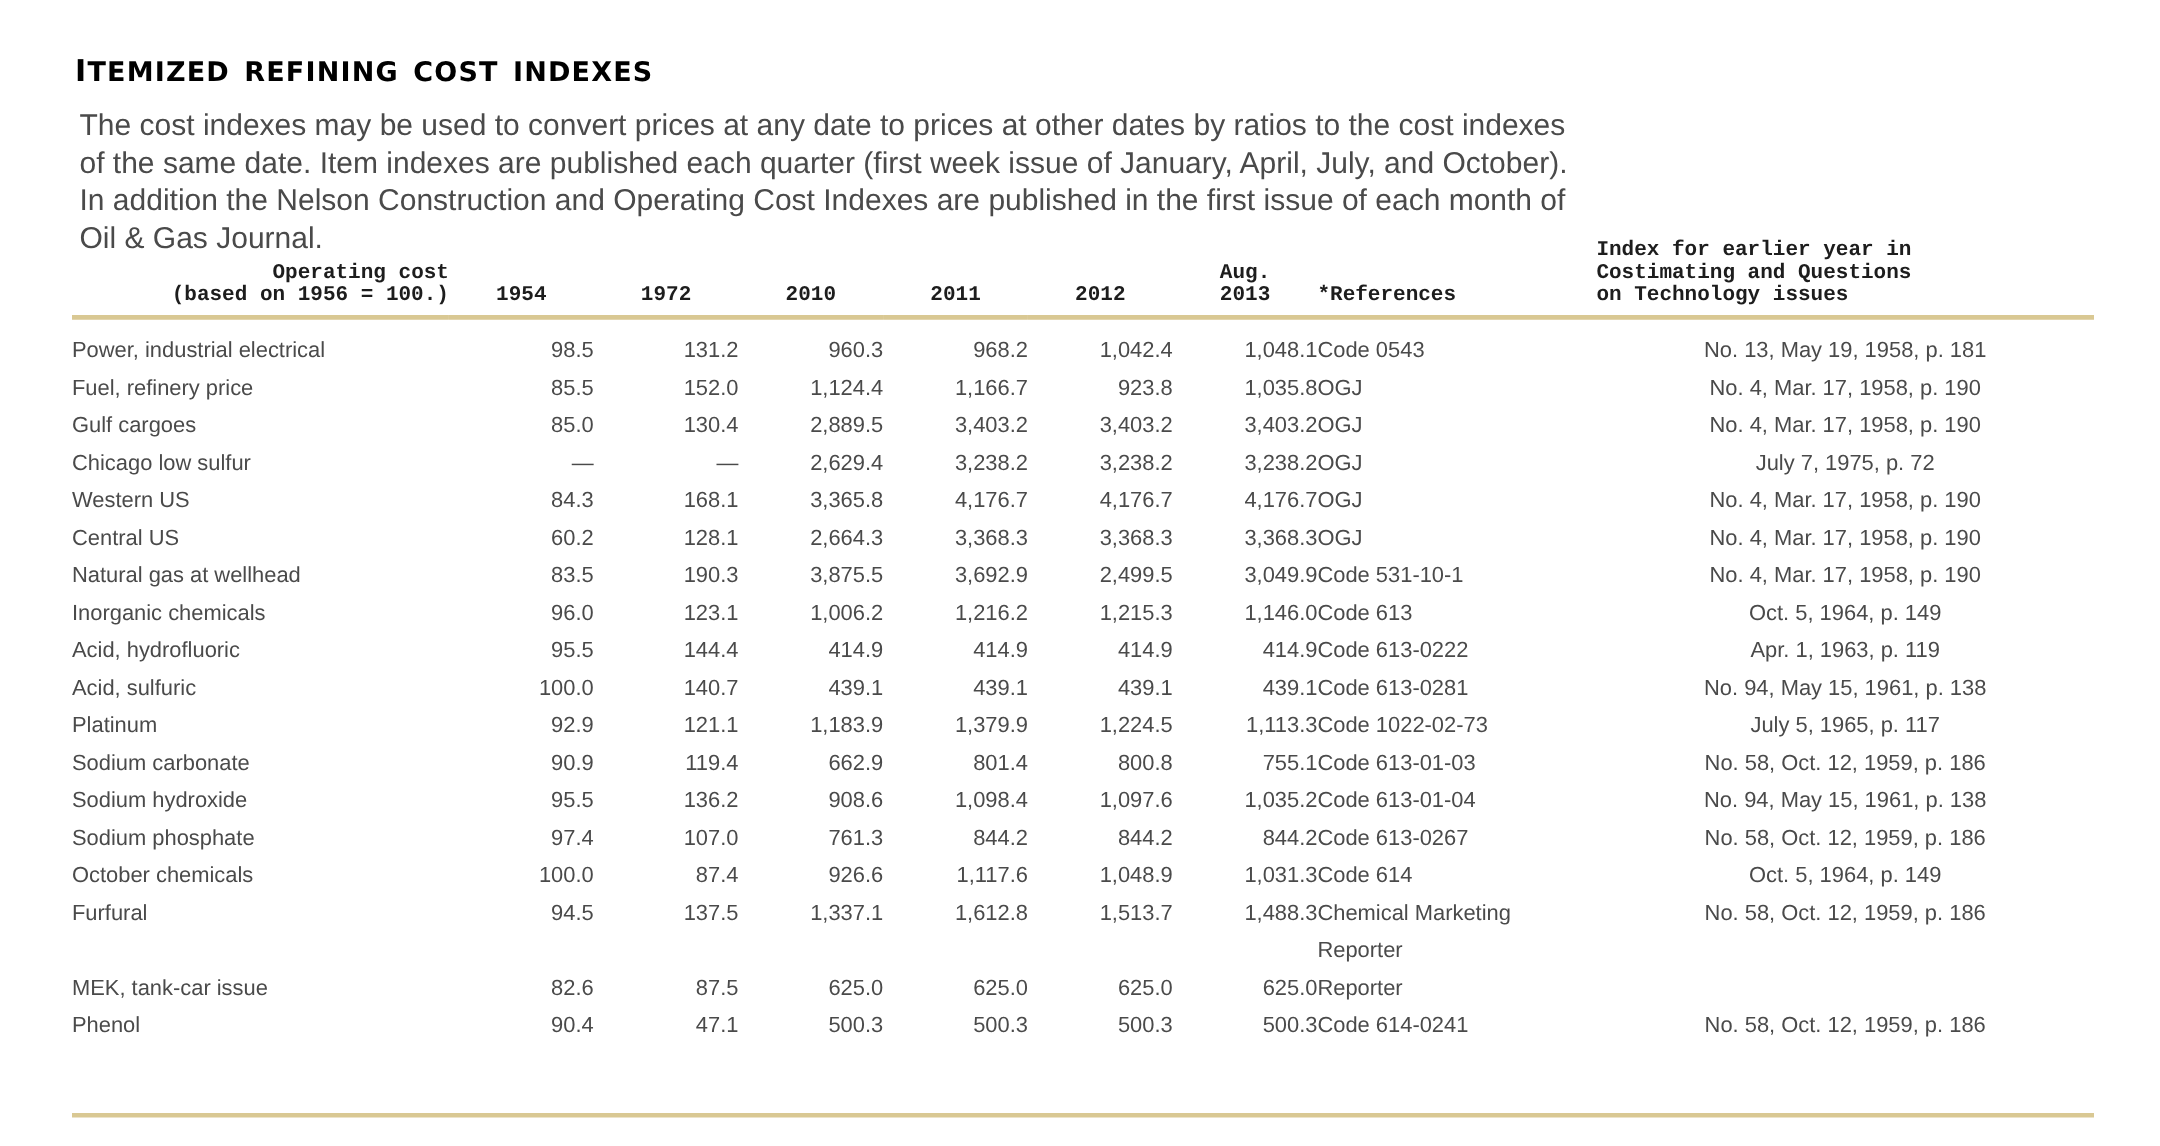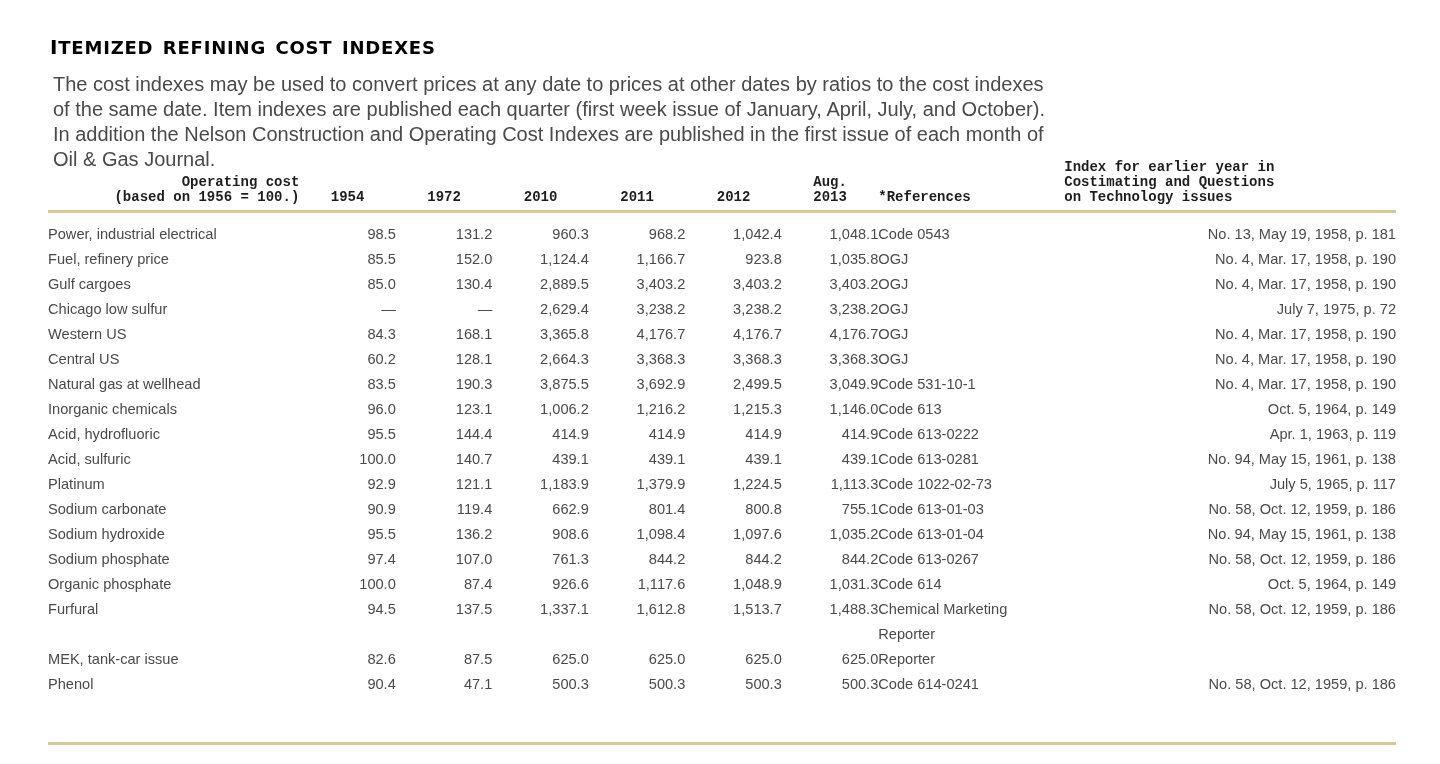--- a/index.html
+++ b/index.html
@@ -89,21 +89,21 @@
     height: 25px;
     line-height: 25px;
     vertical-align: top;
     white-space: nowrap;
   }
   tbody tr:first-child td { padding-top: 9px; }
 
   td.item  { text-align: left;  padding-left: 6px; }
   td.num   { text-align: right; padding-right: 10px; }
   td.ref   { text-align: left;  padding-left: 10px; }
-  td.index { text-align: right;  padding-left: 12px; margin-left: 16px; }
+  td.index { text-align: center;  padding-left: 12px; margin-left: 16px; }
 
   .ind-0 { padding-left: 6px; }
   .ind-1 { padding-left: 20px; }
 
   .bottom-rule {
     position: absolute;
     left: 48px;
     top: 742px;
     width: 1348px;
     height: 3px;
@@ -287,21 +287,21 @@
             <td class="num">97.4</td>
             <td class="num">107.0</td>
             <td class="num">761.3</td>
             <td class="num">844.2</td>
             <td class="num">844.2</td>
             <td class="num">844.2</td>
             <td class="ref">Code 613-0267</td>
             <td class="index">No. 58, Oct. 12, 1959, p. 186</td>
           </tr>
           <tr>
-            <td class="item ind-0">Organic phosphate</td>
+            <td class="item ind-0">October chemicals</td>
             <td class="num">100.0</td>
             <td class="num">87.4</td>
             <td class="num">926.6</td>
             <td class="num">1,117.6</td>
             <td class="num">1,048.9</td>
             <td class="num">1,031.3</td>
             <td class="ref">Code 614</td>
             <td class="index">Oct. 5, 1964, p. 149</td>
           </tr>
           <tr>

